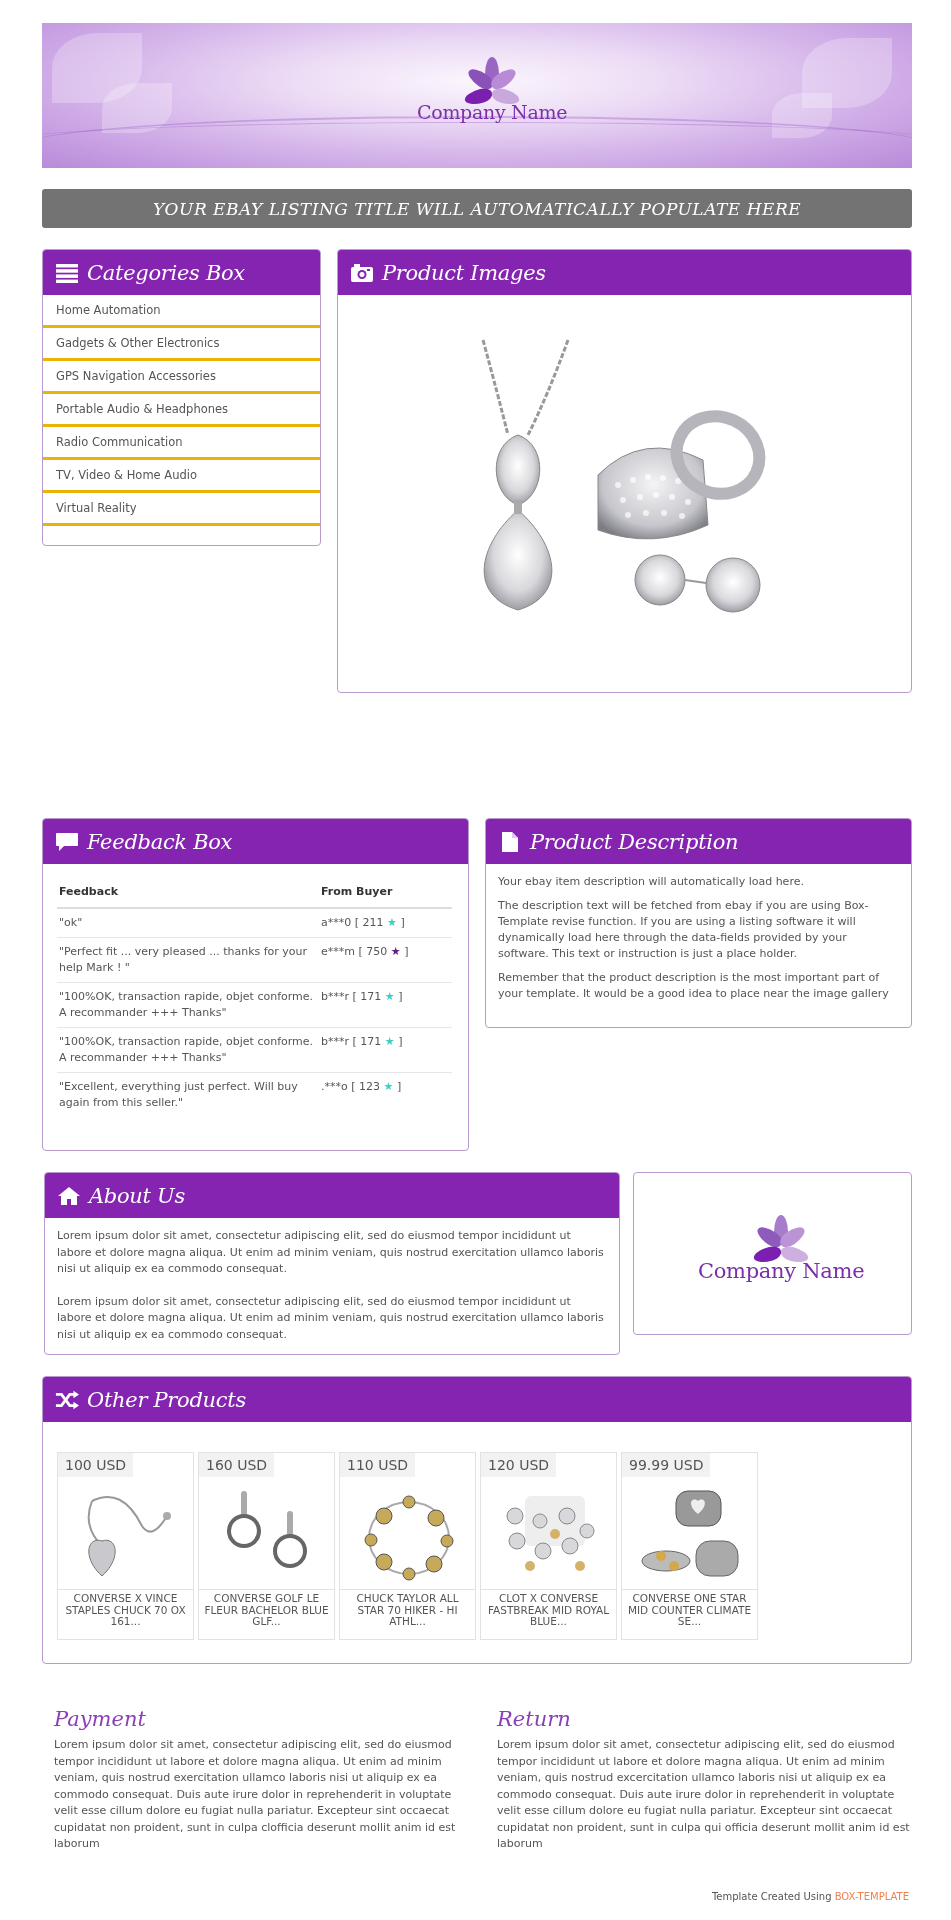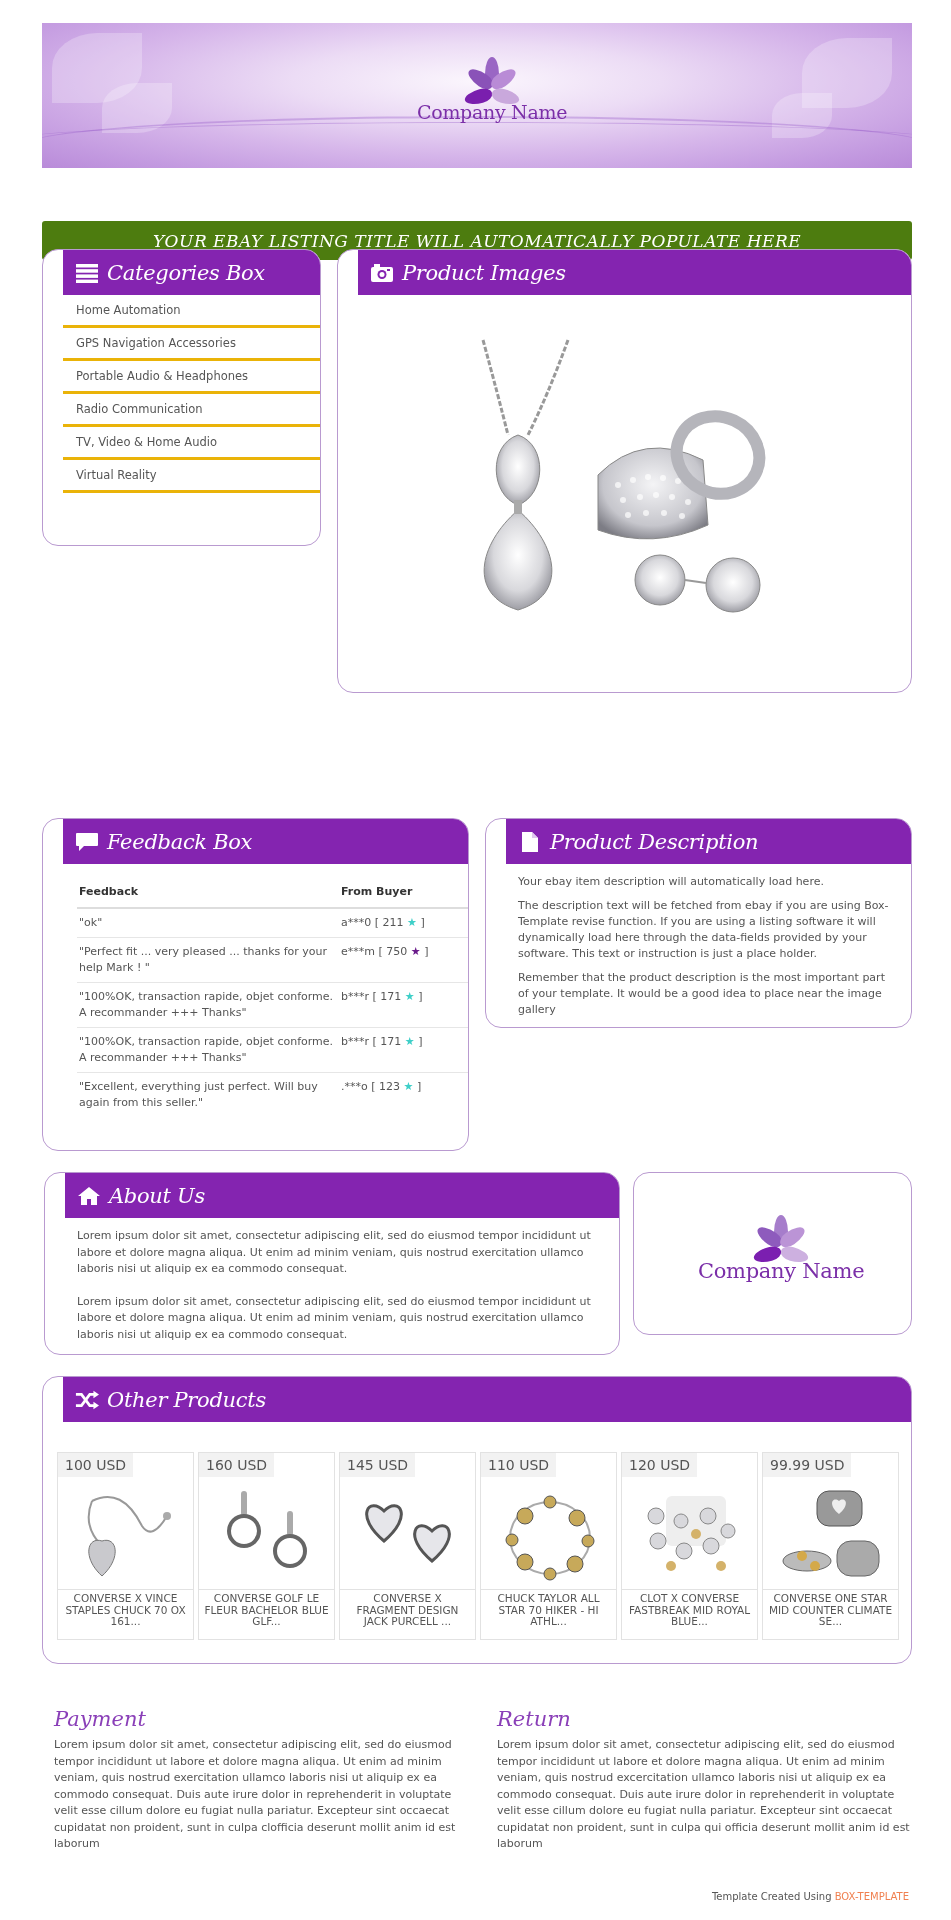--- a/index.html
+++ b/index.html
@@ -13,25 +13,25 @@
   .banner .swirl { position: absolute; left: -20px; right: -20px; height: 60px; bottom: -8px;
     border-top: 2px solid rgba(150,90,200,0.35); border-radius: 50% 50% 0 0; }
   .banner .swirl2 { position: absolute; left: -40px; right: -40px; height: 40px; bottom: 6px;
     border-top: 1px solid rgba(150,90,200,0.35); border-radius: 50% 50% 0 0; }
   .banner .leaf { position: absolute; border-radius: 50% 0 50% 0; background: rgba(255,255,255,0.25); }
   .logo { position: absolute; display: flex; flex-direction: column; align-items: center; }
   .logo .petals { position: relative; width: 64px; height: 46px; }
   .petal { position: absolute; width: 14px; height: 28px; border-radius: 50% 50% 50% 50% / 60% 60% 40% 40%; transform-origin: 50% 100%; }
   .logo .name { font-family: "DejaVu Serif", serif; color: #7b2fa8; font-size: 19px; margin-top: -2px; letter-spacing: -0.3px; }
 
-  .title-bar { position: absolute; left: 42px; top: 189px; width: 870px; height: 39px; background: #4d7c0f;
+  .title-bar { position: absolute; left: 42px; top: 189px; width: 870px; height: 39px; background: #737373;
     border-radius: 3px; color: #fff; display: flex; align-items: center; justify-content: center;
-    font-family: "DejaVu Serif", serif; font-style: italic; font-size: 17px; letter-spacing: 0.5px; margin-top: 32px; }
-
-  .box { position: absolute; border: 1px solid #b99ad0; border-radius: 16px; background: #fff; overflow: hidden; padding-left: 20px; }
+    font-family: "DejaVu Serif", serif; font-style: italic; font-size: 17px; letter-spacing: 0.5px; }
+
+  .box { position: absolute; border: 1px solid #b99ad0; border-radius: 4px; background: #fff; overflow: hidden; }
   .box-head { height: 45px; background: #8424b0; color: #fff; display: flex; align-items: center; padding-left: 12px; }
   .box-head .ttl { font-family: "DejaVu Serif", serif; font-style: italic; font-size: 21px; margin-left: 8px; letter-spacing: -0.3px; }
   .icon { display: inline-flex; align-items: center; justify-content: center; width: 24px; height: 24px; }
 
   .cat-list { list-style: none; }
   .cat-list li { height: 33px; border-bottom: 3px solid #eab308; padding-left: 13px; display: flex; align-items: center; font-size: 11.5px; color: #555; }
 
   .main-img { position: absolute; left: 90px; top: 85px; width: 360px; height: 300px; }
   .thumbs { position: absolute; left: 82px; top: 455px; display: flex; gap: 12px; }
   .thumb { width: 72px; height: 72px; border: 1px solid #bbb; background: #fff; display: flex; align-items: center; justify-content: center; }
@@ -94,20 +94,21 @@
             <rect x="0" y="1" width="22" height="3.5" fill="#fff"></rect>
             <rect x="0" y="6.2" width="22" height="3.5" fill="#fff"></rect>
             <rect x="0" y="11.4" width="22" height="3.5" fill="#fff"></rect>
             <rect x="0" y="16.6" width="22" height="3.5" fill="#fff"></rect>
           </svg>
       </span>
       <span class="ttl">Categories Box</span>
     </div>
     <ul class="cat-list">
       <li>Home Automation</li>
+      <li>Gadgets &amp; Other Electronics</li>
       <li>GPS Navigation Accessories</li>
       <li>Portable Audio &amp; Headphones</li>
       <li>Radio Communication</li>
       <li>TV, Video &amp; Home Audio</li>
       <li>Virtual Reality</li>
     </ul>
   </div>
 
   <div class="box" style="left:337px;top:249px;width:575px;height:444px;">
     <div class="box-head">
@@ -318,30 +319,20 @@
               <rect x="74" y="25" width="6" height="25" rx="3" fill="#aaa"></rect>
               <circle cx="77" cy="65" r="15" fill="none" stroke="#666" stroke-width="4"></circle>
             </svg>
         </div>
         <div class="price">160 USD</div>
         <div class="pname">CONVERSE GOLF LE FLEUR BACHELOR BLUE GLF...</div>
       </div>
       <div class="prod">
         <div class="pimg">
           <svg width="110" height="100" viewBox="0 0 110 100">
-              <path d="M30 25 C15 10 0 30 30 55 C60 30 45 10 30 25Z" fill="#e6e6ea" stroke="#555" stroke-width="3"></path>
-              <path d="M78 45 C63 30 48 50 78 75 C108 50 93 30 78 45Z" fill="#e6e6ea" stroke="#555" stroke-width="3"></path>
-            </svg>
-        </div>
-        <div class="price">145 USD</div>
-        <div class="pname">CONVERSE X FRAGMENT DESIGN JACK PURCELL ...</div>
-      </div>
-      <div class="prod">
-        <div class="pimg">
-          <svg width="110" height="100" viewBox="0 0 110 100">
               <ellipse cx="55" cy="52" rx="40" ry="36" fill="none" stroke="#aaa" stroke-width="2"></ellipse>
               <g fill="#c7a95a" stroke="#555">
                 <circle cx="30" cy="30" r="8"></circle>
                 <circle cx="55" cy="16" r="6"></circle>
                 <circle cx="82" cy="32" r="8"></circle>
                 <circle cx="93" cy="55" r="6"></circle>
                 <circle cx="80" cy="78" r="8"></circle>
                 <circle cx="55" cy="88" r="6"></circle>
                 <circle cx="30" cy="76" r="8"></circle>
                 <circle cx="17" cy="54" r="6"></circle>

